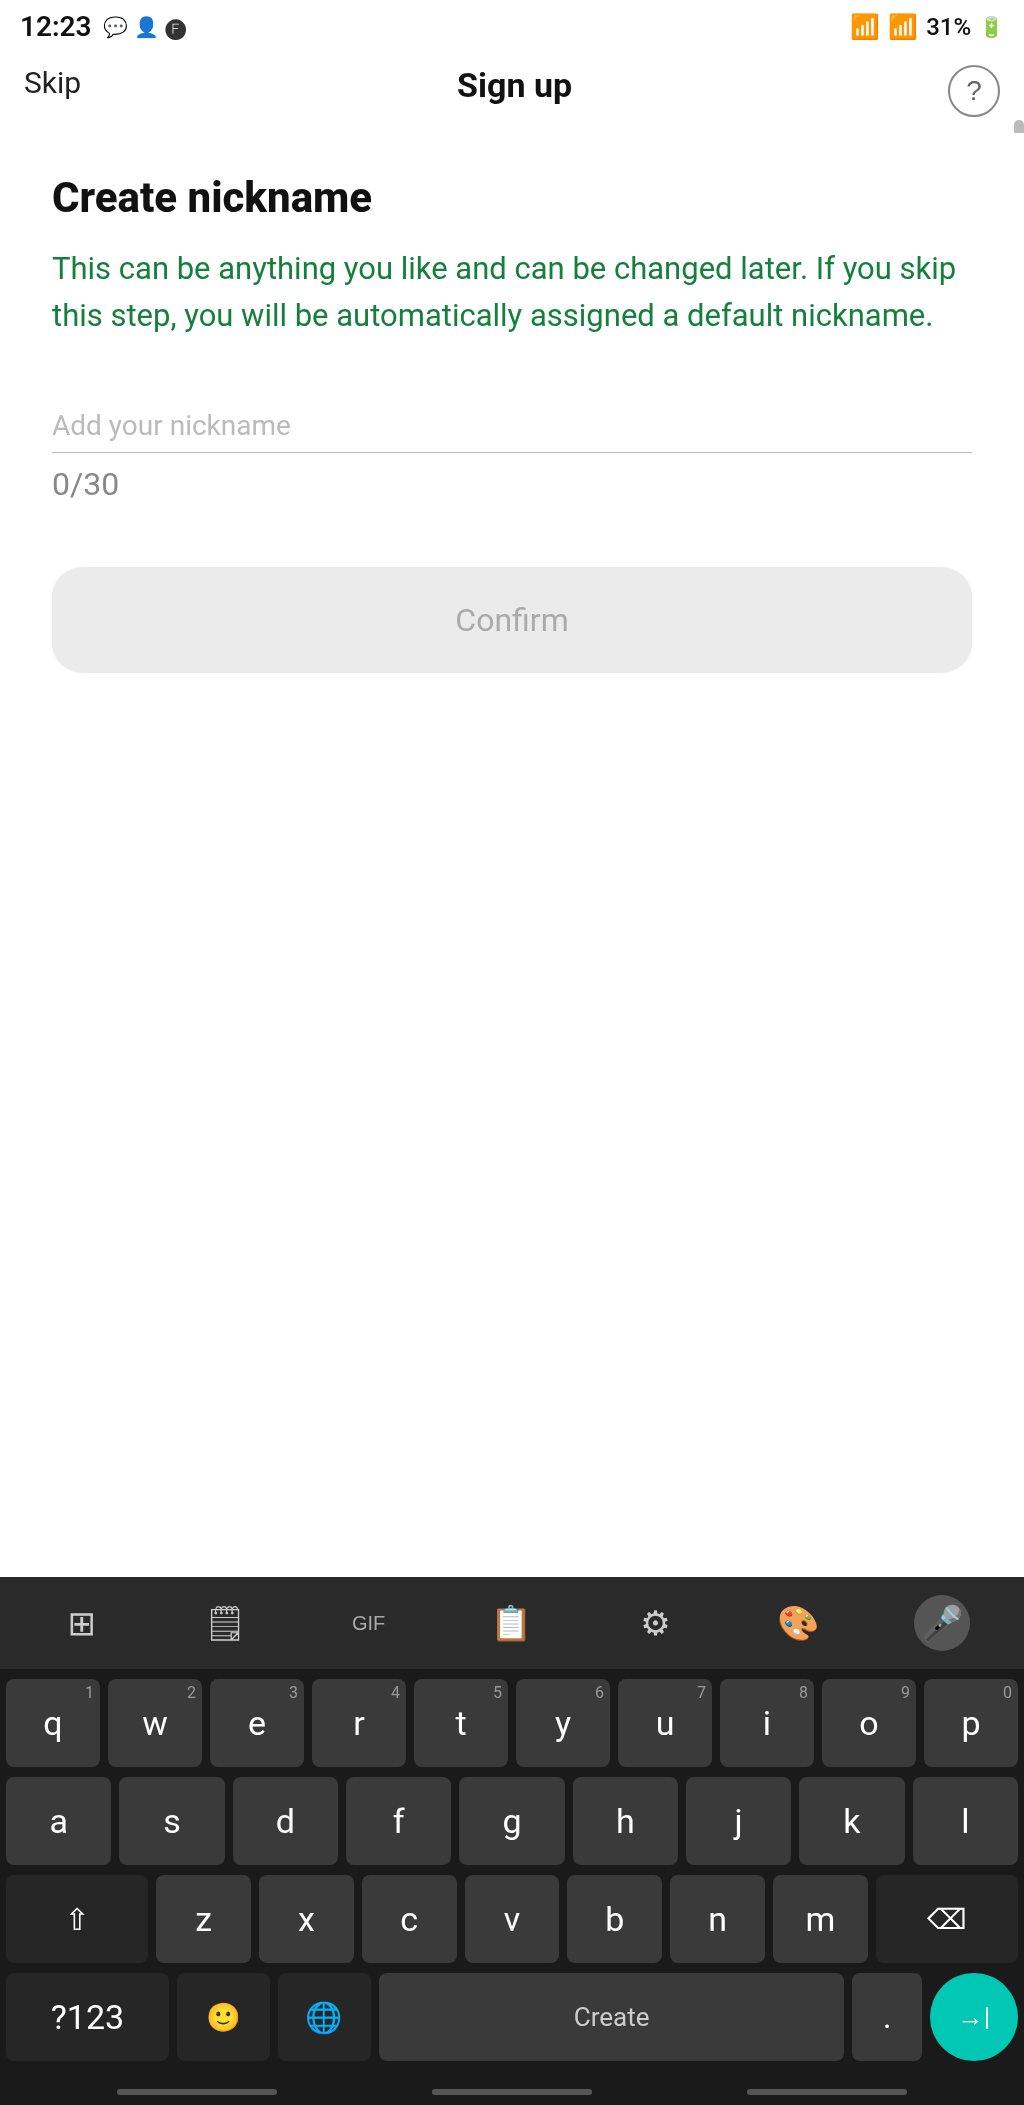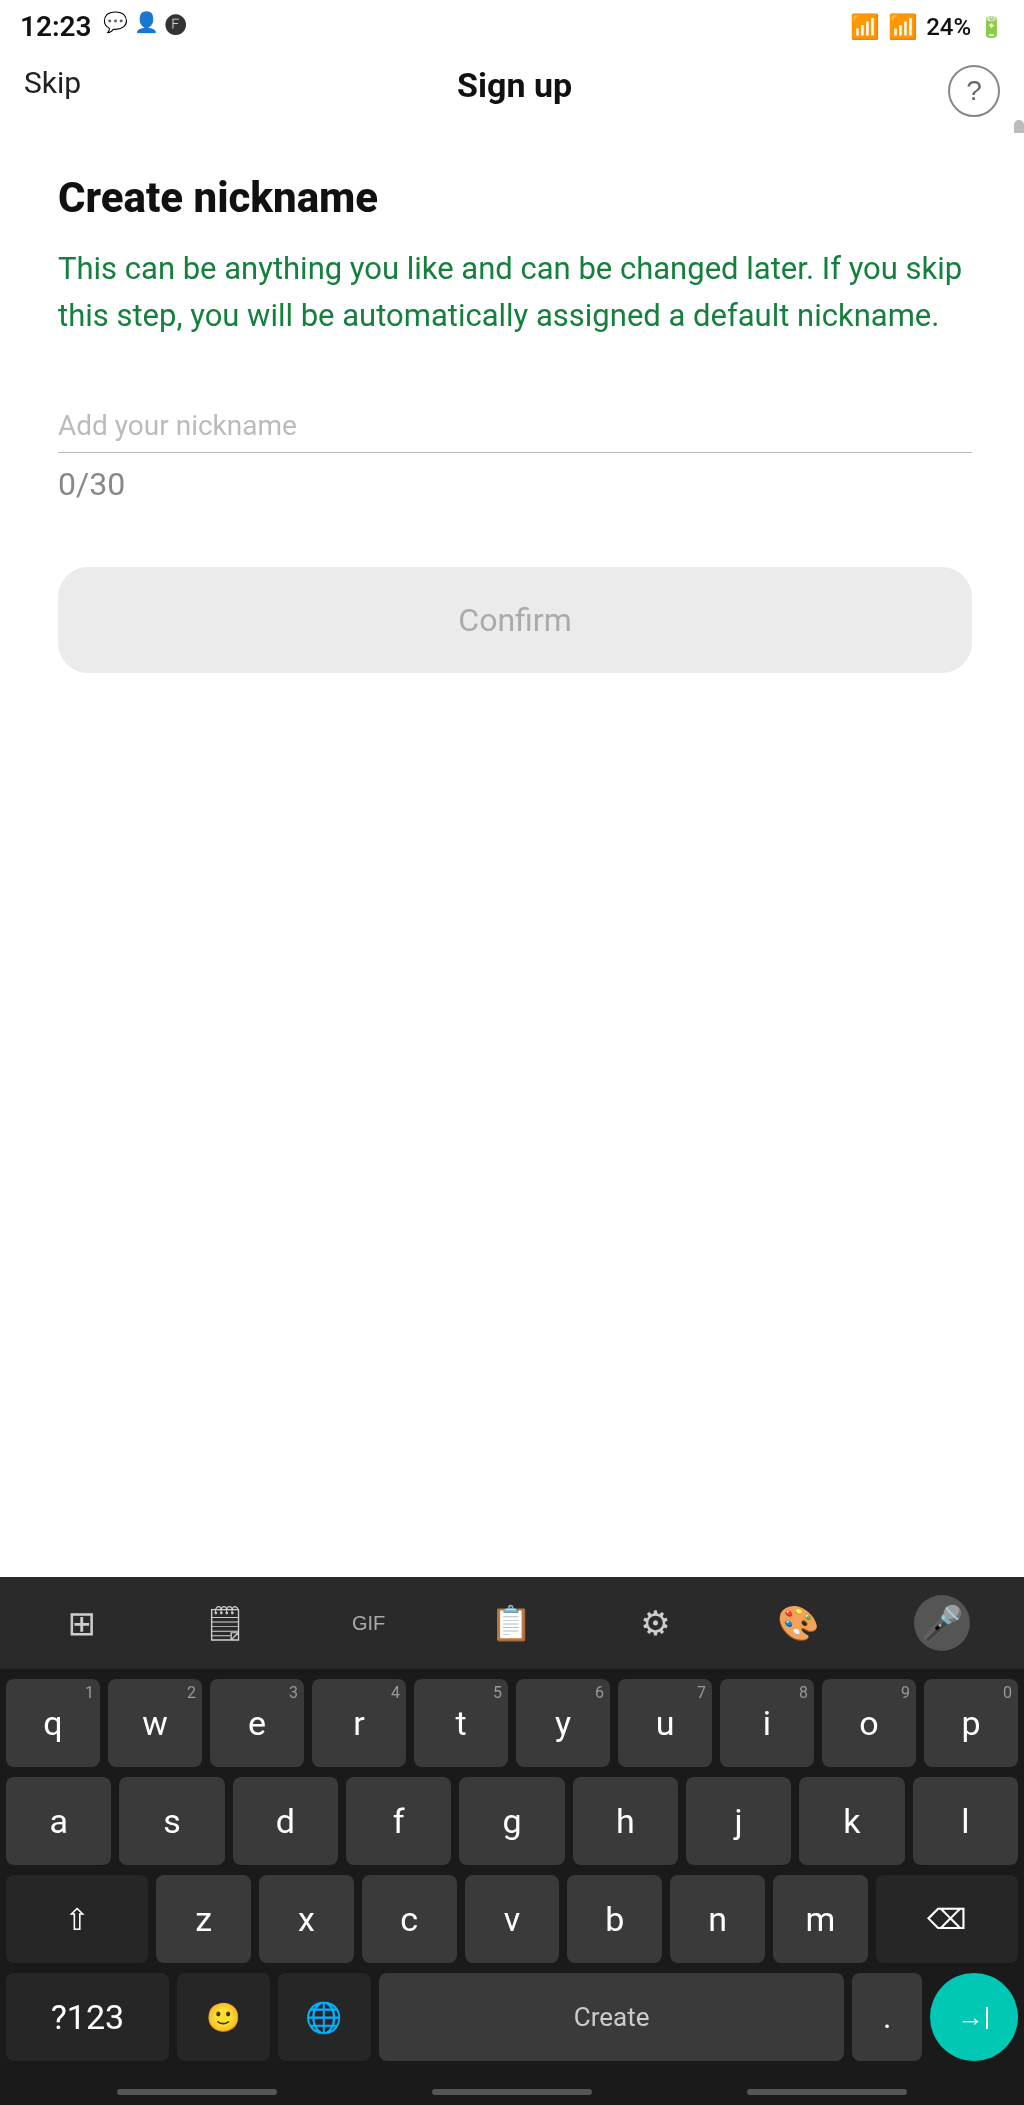--- a/index.html
+++ b/index.html
@@ -15,21 +15,21 @@
     
     .status-bar {
       display: flex;
       justify-content: space-between;
       align-items: center;
       padding: 10px 20px 6px 20px;
       background: #fff;
     }
     .status-left {
       display: flex;
-      align-items: flex-start;
+      align-items: center;
       gap: 12px;
       font-size: 28px;
       font-weight: 600;
       color: #111;
     }
     .status-icons {
       display: flex;
       align-items: center;
       gap: 6px;
     }
@@ -102,21 +102,20 @@
       border-radius: 5px;
       position: absolute;
       top: 0;
     }
 
     
     .content {
       padding: 40px 52px 0 52px;
       background: #fff;
       position: relative;
-      margin-left: 6px;
     }
     .create-nickname-title {
       font-size: 42px;
       font-weight: 800;
       color: #111;
       margin-bottom: 24px;
     }
     .create-nickname-desc {
       font-size: 31px;
       color: #15803d;
@@ -309,21 +308,21 @@
     <span>12:23</span>
     <div class="status-icons">
       <span class="status-icon">💬</span>
       <span class="status-icon">👤</span>
       <span class="status-icon">🅕</span>
     </div>
   </div>
   <div class="status-right">
     <span>📶</span>
     <span>📶</span>
-    <span>24%</span>
+    <span>31%</span>
     <span class="battery-icon">🔋</span>
   </div>
 </div>
 
 <div class="header">
   <button class="skip-btn">Skip</button>
   <span class="header-title">Sign up</span>
   <button class="help-btn">
     <span>?</span>
   </button>

